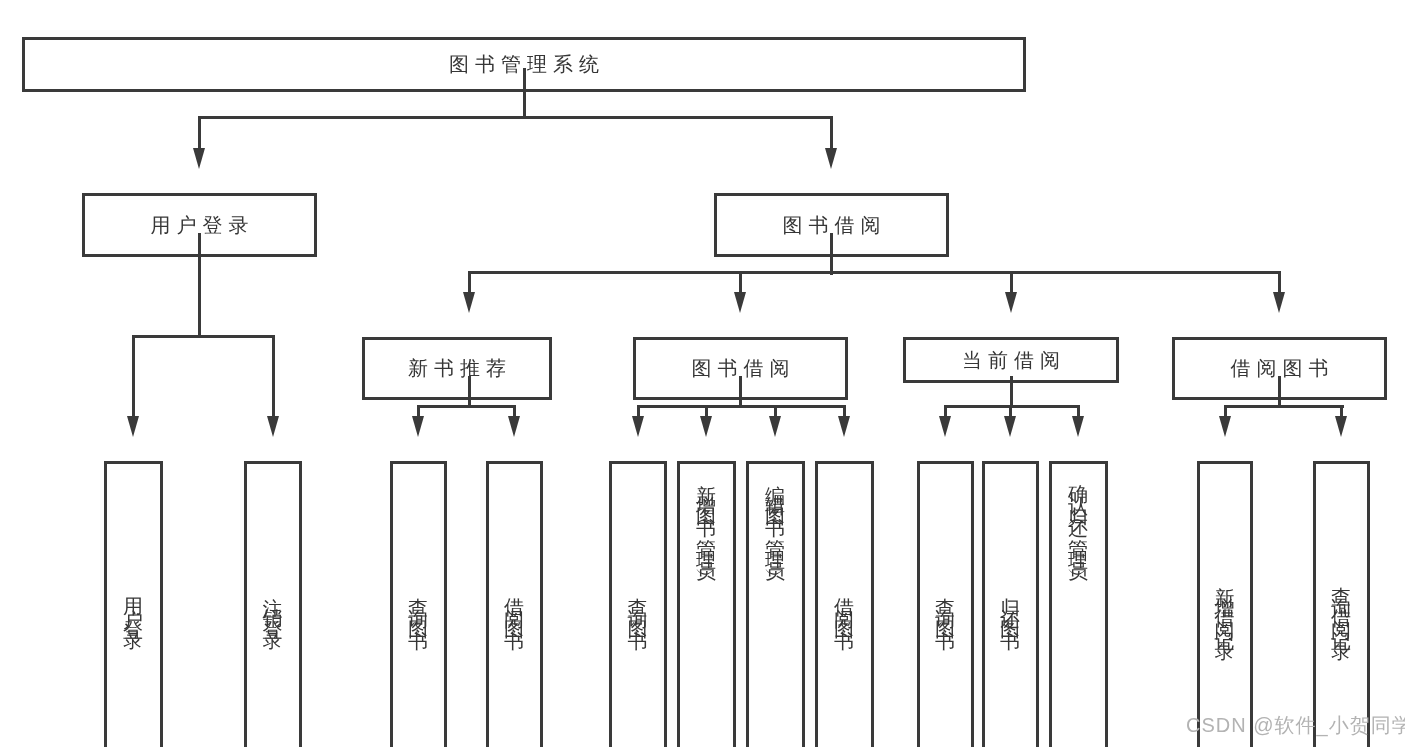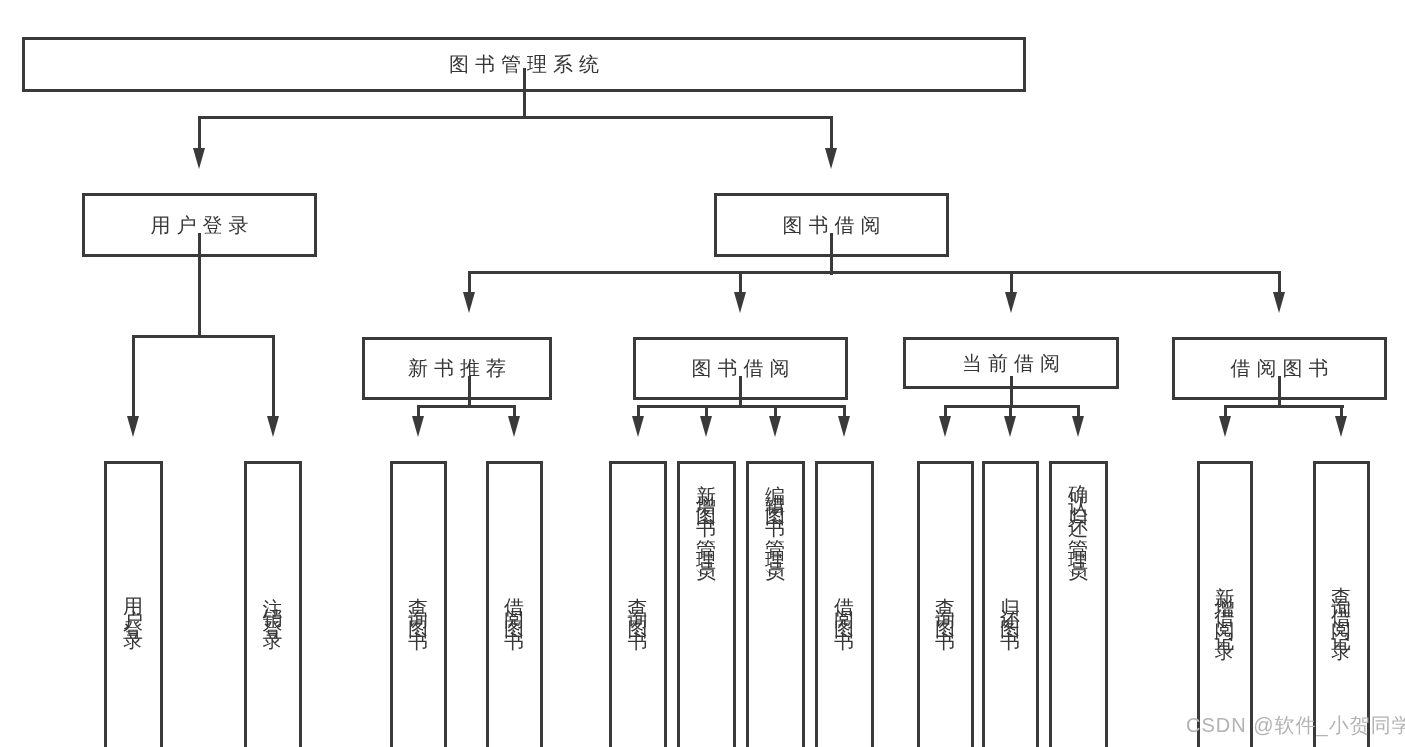--- a/index.html
+++ b/index.html
@@ -47,21 +47,21 @@
   <div class="box h" style="left:714px;top:169px;width:235px;height:64px">
     <span>图书借阅</span>
   </div>
 
   <div class="box h" style="left:362px;top:313px;width:190px;height:63px">
     <span>新书推荐</span>
   </div>
   <div class="box h" style="left:633px;top:313px;width:215px;height:63px">
     <span>图书借阅</span>
   </div>
-  <div class="box h" style="left:903px;top:313px;width:216px;height:52px">
+  <div class="box h" style="left:903px;top:313px;width:216px;height:46px">
     <span>当前借阅</span>
   </div>
   <div class="box h" style="left:1172px;top:313px;width:215px;height:63px">
     <span>借阅图书</span>
   </div>
 
   <div class="box v" style="left:104px;top:437px;width:59px;height:299px">
     <span>用户登录</span>
   </div>
   <div class="box v" style="left:244px;top:437px;width:58px;height:299px">

